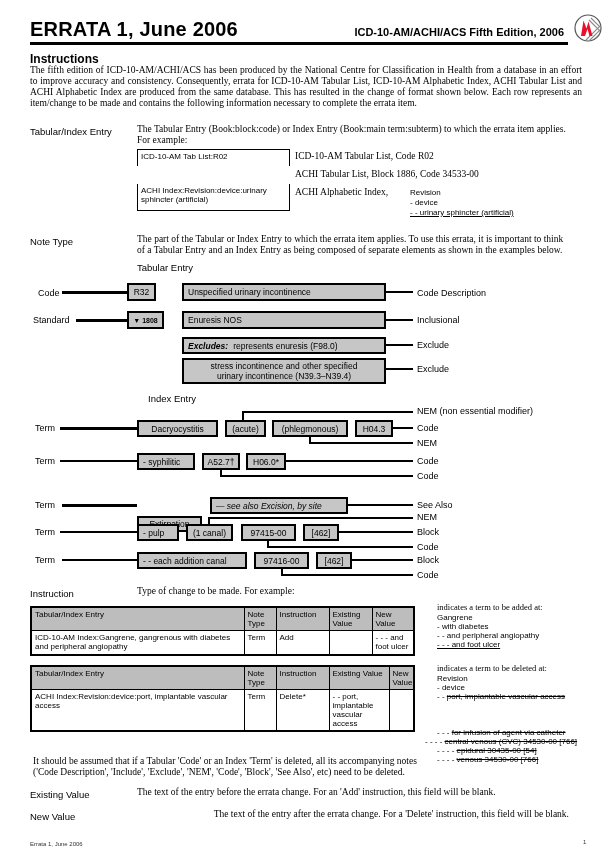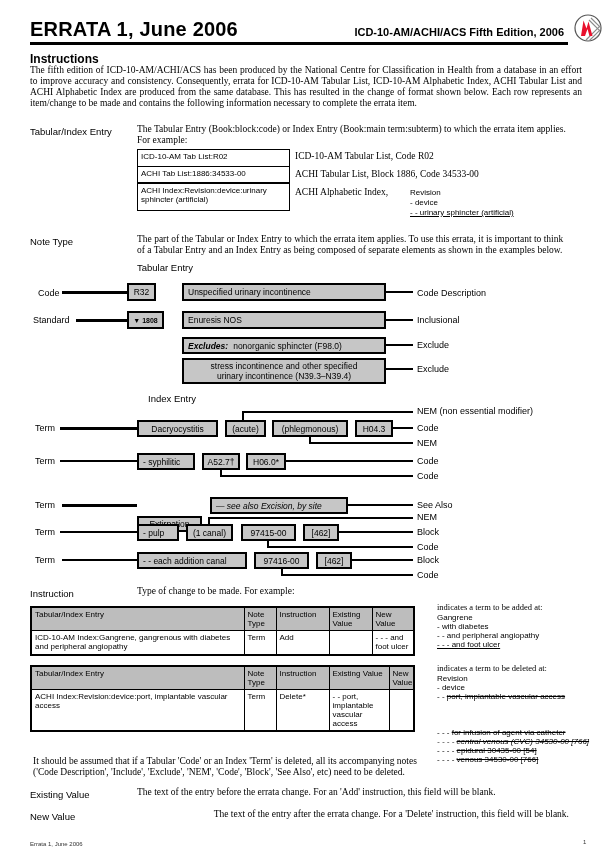--- a/index.html
+++ b/index.html
@@ -60,21 +60,20 @@
     </svg>
   </div>
 
   <div class="abs sans" style="left:30px;top:52px;font-size:12px;font-weight:bold;">Instructions</div>
   <div class="body-text" style="left:30px;top:65px;width:552px;">The fifth edition of ICD-10-AM/ACHI/ACS has been produced by the National Centre for Classification in Health from a database in an effort to improve accuracy and consistency. Consequently, errata for ICD-10-AM Tabular List, ICD-10-AM Alphabetic Index, ACHI Tabular List and ACHI Alphabetic Index are produced from the same database. This has resulted in the change of format shown below. Each row represents an item/change to be made and contains the following information necessary to complete the errata item.</div>
 
   <div class="sec-label" style="left:30px;top:126px;">Tabular/Index Entry</div>
   <div class="body-text" style="left:137px;top:124px;width:432px;text-align:left;">The Tabular Entry (Book:block:code) or Index Entry (Book:main term:subterm) to which the errata item applies. For example:</div>
 
   <div class="wbox" style="left:137px;top:149px;width:153px;height:17px;border-bottom-width:0;">ICD-10-AM Tab List:R02</div>
-  <div class="wbox" style="left:137px;top:166px;width:153px;height:18px;border-bottom-width:2px;">ACHI Tab List:1886:34533-00</div>
   <div class="wbox" style="left:137px;top:184px;width:153px;height:27px;border-top-width:0;">ACHI Index:Revision:device:urinary sphincter (artificial)</div>
 
   <div class="meaning" style="left:295px;top:151px;">ICD-10-AM Tabular List, Code R02</div>
   <div class="meaning" style="left:295px;top:169px;">ACHI Tabular List, Block 1886, Code 34533-00</div>
   <div class="meaning" style="left:295px;top:187px;">ACHI Alphabetic Index,</div>
   <div class="idx-line" style="left:410px;top:188px;">Revision</div>
   <div class="idx-line" style="left:410px;top:198px;">- device</div>
   <div class="idx-line" style="left:410px;top:208px;text-decoration:underline;">- - urinary sphincter (artificial)</div>
 
   <div class="sec-label" style="left:30px;top:236px;">Note Type</div>
@@ -93,21 +92,21 @@
   <div class="gbox" style="left:127px;top:311px;width:37px;justify-content:center;">
     <span class="flagtri">▼</span>
     <span class="flagnum">1808</span>
   </div>
   <div class="gbox" style="left:182px;top:311px;width:204px;">Enuresis NOS</div>
   <div class="hl" style="left:386px;top:319px;width:27px;"></div>
   <div class="dlabel" style="left:417px;top:315px;">Inclusional</div>
 
   <div class="gbox" style="left:182px;top:337px;width:204px;height:17px;">
     <span style="font-style:italic;font-weight:bold;">Excludes:</span>
-    <span style="margin-left:5px;">nonorganic sphincter (F98.0)</span>
+    <span style="margin-left:5px;">represents enuresis (F98.0)</span>
   </div>
   <div class="hl" style="left:386px;top:344px;width:27px;"></div>
   <div class="dlabel" style="left:417px;top:340px;">Exclude</div>
 
   <div class="gbox" style="left:182px;top:358px;width:204px;height:26px;justify-content:center;text-align:center;line-height:10px;padding:0 14px;">stress incontinence and other specified urinary incontinence (N39.3–N39.4)</div>
   <div class="hl" style="left:386px;top:368px;width:27px;"></div>
   <div class="dlabel" style="left:417px;top:364px;">Exclude</div>
 
   <div class="abs sans" style="left:137px;top:393px;font-size:9.5px;padding-left:11px;">Index Entry</div>
 
@@ -241,21 +240,21 @@
   <div class="ann-line" style="left:437px;top:674px;">Revision</div>
   <div class="ann-line" style="left:437px;top:683px;">- device</div>
   <div class="ann-line" style="left:437px;top:692px;">
     <span>- - </span><span class="struck">port, implantable vascular access</span>
   </div>
 
 
   <div class="ann-line" style="left:437px;top:728px;">
     <span>- - - </span><span class="struck">for infusion of agent via catheter</span>
   </div>
-  <div class="ann-line" style="left:437px;top:737px;font-style:italic;">
+  <div class="ann-line" style="left:425px;top:737px;">
     <span>- - - - </span><span class="struck">central venous (CVC) 34530-00 [766]</span>
   </div>
   <div class="ann-line" style="left:437px;top:746px;">
     <span>- - - - </span><span class="struck">epidural 30435-00 [54]</span>
   </div>
   <div class="ann-line" style="left:437px;top:755px;">
     <span>- - - - </span><span class="struck">venous 34530-00 [766]</span>
   </div>
 
   <div class="note-para" style="left:33px;top:756px;width:400px;">It should be assumed that if a Tabular 'Code' or an Index 'Term' is deleted, all its accompanying notes ('Code Description', 'Include', 'Exclude', 'NEM', 'Code', 'Block', 'See Also', etc) need to be deleted.</div>

